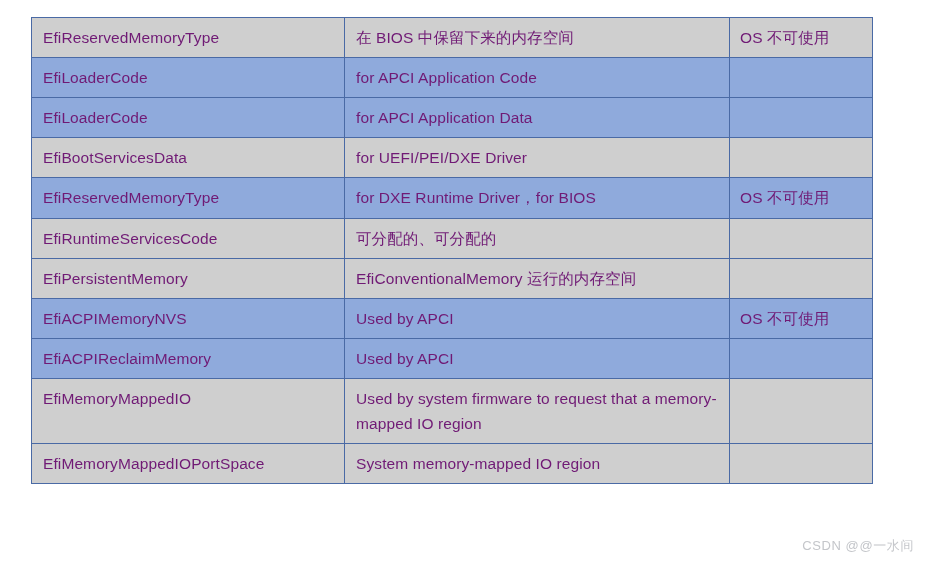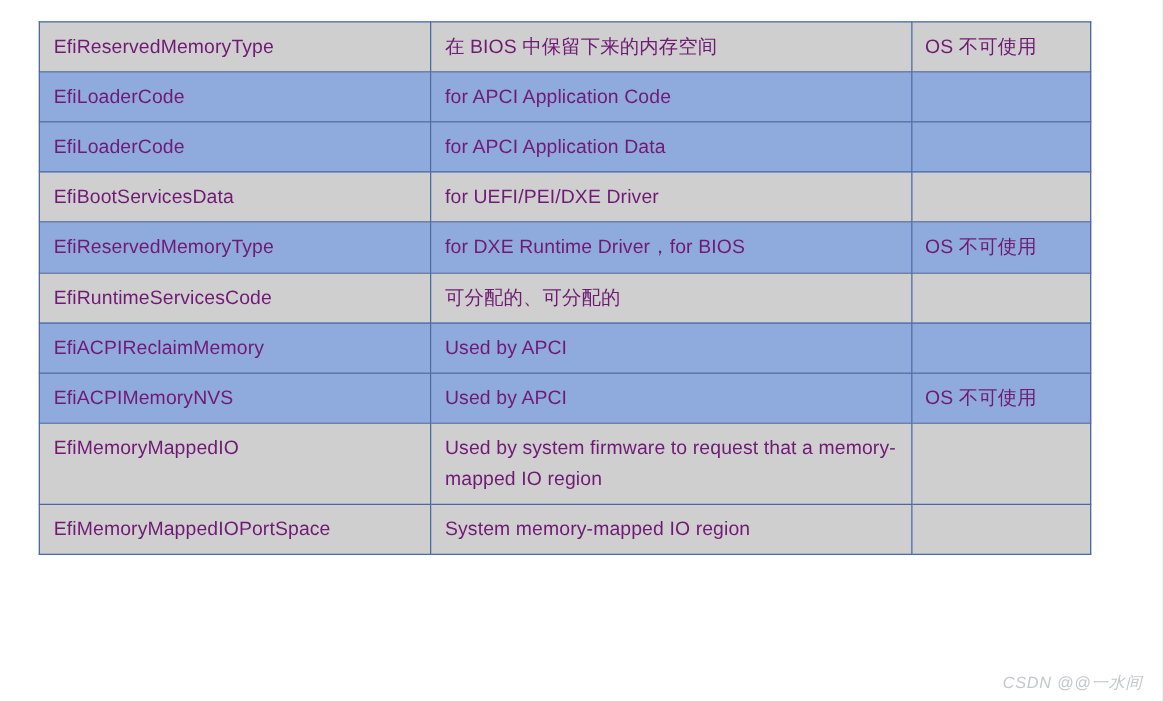--- a/index.html
+++ b/index.html
@@ -65,21 +65,20 @@
 
   #watermark {
     position: absolute;
     right: 16px;
     bottom: 6px;
     font-size: 13px;
     color: #c4c6ca;
     letter-spacing: 0.6px;
     white-space: nowrap;
     user-select: none;
-    font-style: italic;
   }
 </style>
 </head>
 <body>
 
 <table id="memory-type-table">
   <colgroup>
     <col class="col-type">
     <col class="col-desc">
     <col class="col-note">
@@ -108,29 +107,34 @@
       <tr class="row-blue">
         <td>EfiReservedMemoryType</td>
         <td>for DXE Runtime Driver，for BIOS</td>
         <td class="cell-note">OS 不可使用</td>
       </tr>
       <tr class="row-gray">
         <td>EfiRuntimeServicesCode</td>
         <td>可分配的、可分配的</td>
         <td class="cell-note"></td>
       </tr>
-      <tr class="row-blue">
-        <td>EfiACPIReclaimMemory</td>
-        <td>Used by APCI</td>
+      <tr class="row-gray">
+        <td>EfiPersistentMemory</td>
+        <td>EfiConventionalMemory 运行的内存空间</td>
         <td class="cell-note"></td>
       </tr>
       <tr class="row-blue">
         <td>EfiACPIMemoryNVS</td>
         <td>Used by APCI</td>
         <td class="cell-note">OS 不可使用</td>
+      </tr>
+      <tr class="row-blue">
+        <td>EfiACPIReclaimMemory</td>
+        <td>Used by APCI</td>
+        <td class="cell-note"></td>
       </tr>
       <tr class="row-gray">
         <td>EfiMemoryMappedIO</td>
         <td>Used by system firmware to request that a memory-mapped IO region</td>
         <td class="cell-note"></td>
       </tr>
       <tr class="row-gray">
         <td>EfiMemoryMappedIOPortSpace</td>
         <td>System memory-mapped IO region</td>
         <td class="cell-note"></td>

